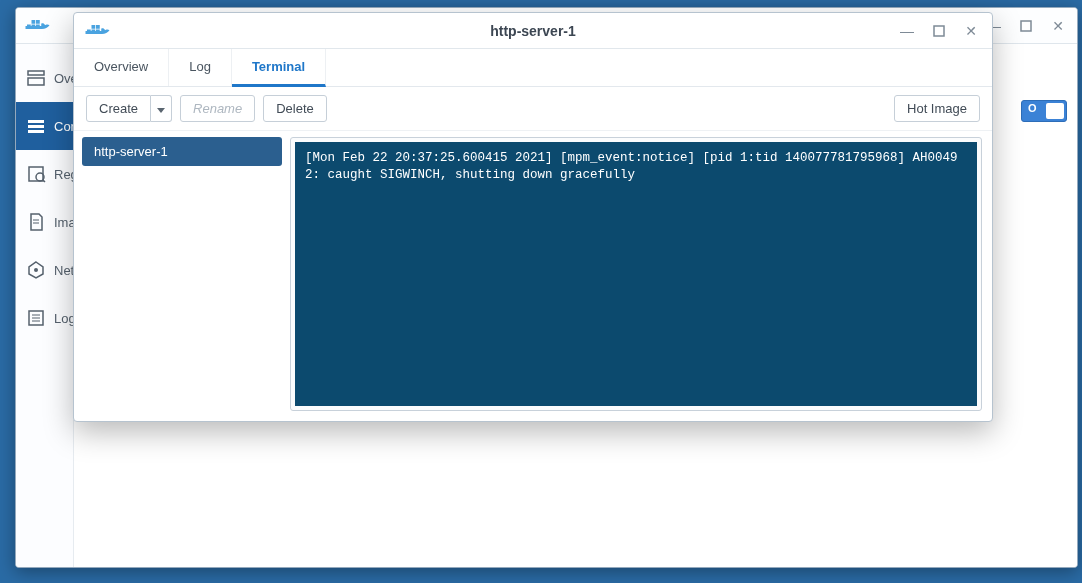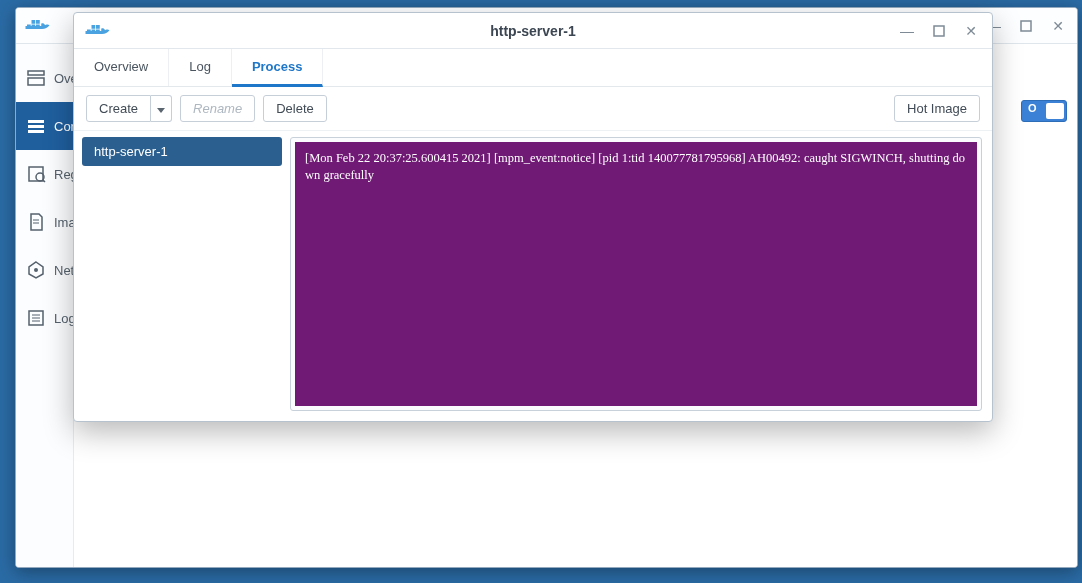--- a/index.html
+++ b/index.html
@@ -204,23 +204,23 @@
       padding: 6px 10px 10px 0;
     }
     .terminal-frame {
       border: 1px solid #c8d1da;
       border-radius: 3px;
       height: 100%;
       padding: 4px;
       background: #fbfcfd;
     }
     .terminal {
-      background: #701a75;
+      background: #0c4a6e;
       color: #fff;
-      font-family: Liberation Serif, serif;
+      font-family: Liberation Mono, monospace;
       font-size: 12.5px;
       line-height: 1.35;
       height: 100%;
       padding: 8px 10px;
       white-space: pre-wrap;
       word-break: break-all;
       overflow: auto;
     }
   </style>
 </head>
@@ -347,21 +347,21 @@
             <rect x="1" y="1" width="10" height="10" fill="none" stroke="#7e8a96" stroke-width="1.5"></rect>
           </svg>
       </div>
       <div class="win-btn">✕</div>
     </div>
   </div>
 
   <div class="modal-tabs">
     <div class="tab">Overview</div>
     <div class="tab">Log</div>
-    <div class="tab active">Process</div>
+    <div class="tab active">Terminal</div>
   </div>
 
   <div class="modal-toolbar">
     <div class="btn-group">
       <button class="btn">Create</button>
       <button class="btn caret">
         <span class="caret-down"></span>
       </button>
     </div>
     <button class="btn disabled">Rename</button>

